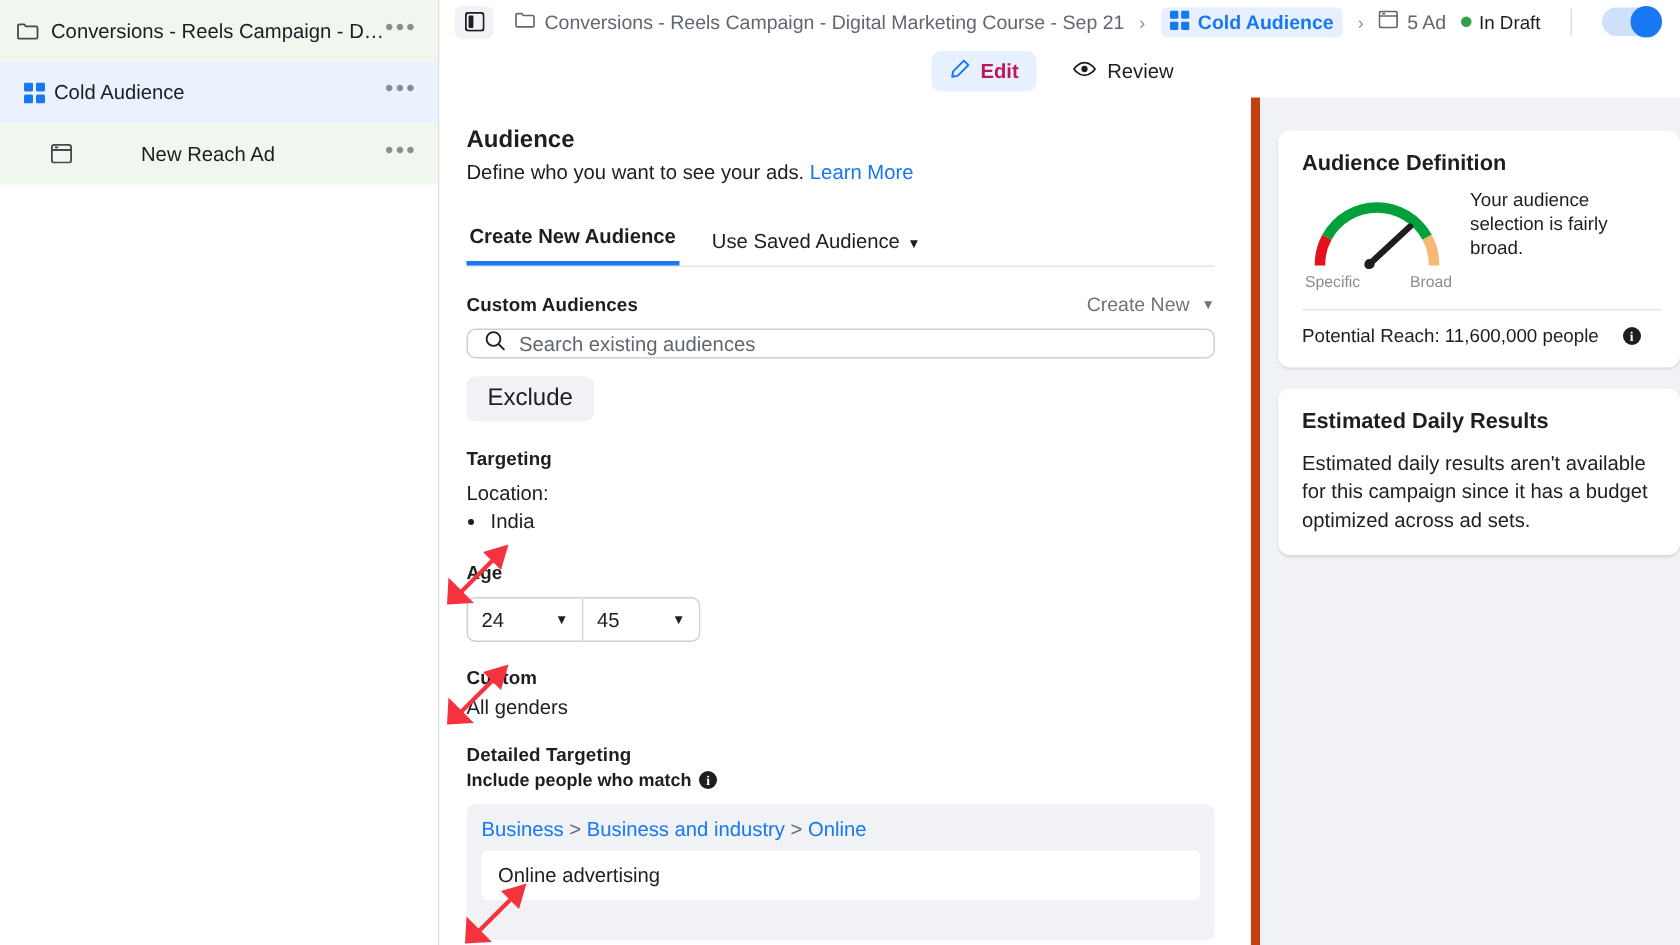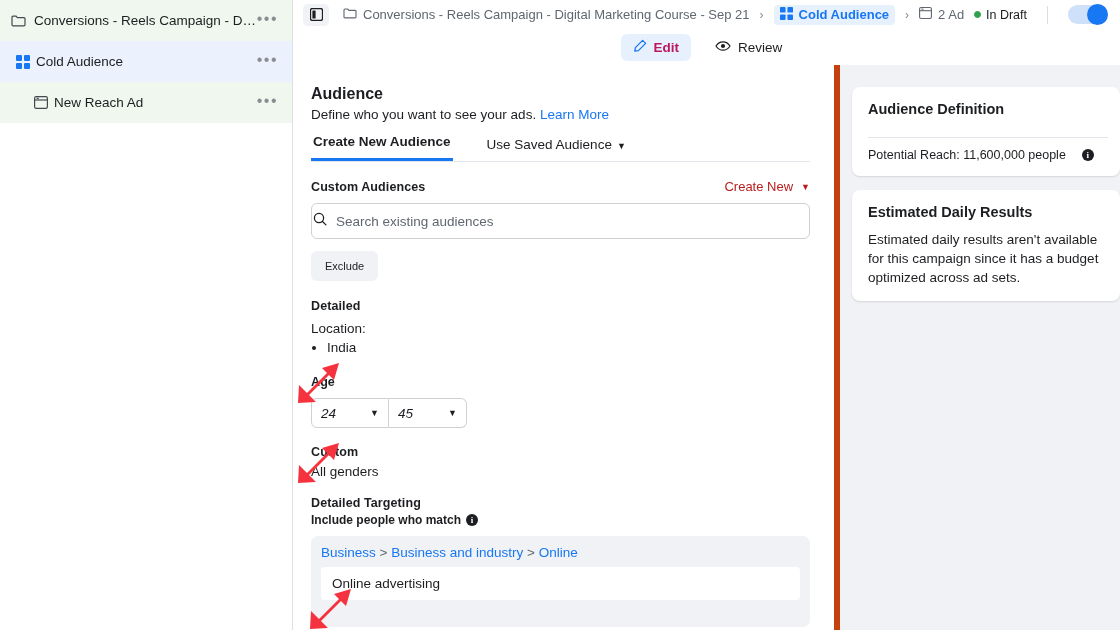--- a/index.html
+++ b/index.html
@@ -30,21 +30,21 @@
   .nav-row.adset    { background: #ebf2fd; }
   .nav-row.ad       { background: #f0f7ee; }
   .nav-row .row-icon { flex: 0 0 auto; display: flex; align-items: center; justify-content: center; }
   .nav-row .row-label {
     font-size: 13.5px; color: #1c1e21;
     white-space: nowrap; overflow: hidden; text-overflow: ellipsis;
     flex: 1 1 auto;
   }
   .indent-0 { padding-left: 2px; }
   .indent-1 { padding-left: 10px; }
-  .indent-2 { padding-left: 28px; }
+  .indent-2 { padding-left: 28px; gap: 40px; }
   .dots { color: #8a8d91; font-size: 16px; letter-spacing: 1.5px; flex: 0 0 auto; line-height: 10px; padding-bottom:4px;}
   .ic { display:inline-block; vertical-align: middle; }
 
   
   .main { flex: 1 1 auto; height: 630px; display: flex; flex-direction: column; background: #fff; position: relative; }
 
   .topbar {
     height: 29px; display: flex; align-items: center;
     padding: 0 10px 0 10px; gap: 8px; flex: 0 0 29px;
   }
@@ -88,48 +88,48 @@
     width: 547px; flex: 0 0 547px;
     padding: 20px 24px 0 18px;
     border-right: 6px solid #c2410c;
     overflow: hidden;
     position: relative;
   }
   .sec-title { font-size: 16px; font-weight: bold; color: #1c1e21; }
   .sec-sub { font-size: 13.5px; color: #1c1e21; margin-top: 4px; }
   .link { color: #1877f2; text-decoration: none; }
 
-  .tabs2 { margin-top: 6px; display: flex; align-items: flex-end; gap: 32px; border-bottom: 1px solid #e4e6eb; }
+  .tabs2 { margin-top: 22px; display: flex; align-items: flex-end; gap: 20px; border-bottom: 1px solid #e4e6eb; }
   .tab2 { font-size: 13.5px; padding: 6px 2px 9px 2px; color: #1c1e21; }
   .tab2.sel { font-weight: bold; border-bottom: 3px solid #1877f2; }
   .tab2 .caret { font-size: 9px; margin-left: 5px; color: #1c1e21; }
 
   .rowhead { margin-top: 17px; display: flex; align-items: center; }
   .lbl-bold { font-size: 12.5px; font-weight: bold; color: #1c1e21; letter-spacing: .1px;}
-  .create-new { margin-left: auto; font-size: 13px; color: #b91c1c; display: flex; align-items: center; gap: 8px;}
+  .create-new { margin-left: auto; font-size: 13px; color: #737373; display: flex; align-items: center; gap: 8px;}
   .caret-sm { font-size: 9px; }
 
   .search {
-    margin-top: 9px; height: 36px; border: 1px solid #ced0d4; border-radius: 6px;
-    display: flex; align-items: center; gap: 9px; padding: 0 1px; background: #fff;
+    margin-top: 9px; height: 20px; border: 1px solid #ced0d4; border-radius: 6px;
+    display: flex; align-items: center; gap: 9px; padding: 0 11px; background: #fff;
   }
   .search .ph { font-size: 13.5px; color: #606770; }
 
   .exclude {
     margin-top: 12px; display: inline-flex; align-items: center; justify-content: center;
     height: 30px; padding: 0 14px; background: #f0f2f5; border-radius: 6px;
-    font-size: 11px; color: #1c1e21;
+    font-size: 16px; color: #1c1e21;
   }
 
   .blk { margin-top: 18px; }
   .txt { font-size: 13.5px; color: #1c1e21; }
   .bullets { margin: 2px 0 0 16px; }
   .bullets li { font-size: 13.5px; color: #1c1e21; line-height: 19px; }
 
-  .age-row { margin-top: 9px; display: flex; font-style: italic; }
+  .age-row { margin-top: 9px; display: flex; }
   .selbox {
     height: 30px; width: 78px; border: 1px solid #ced0d4; background: #fff;
     display: flex; align-items: center; padding: 0 9px; font-size: 13.5px; color: #1c1e21;
   }
   .selbox:first-child { border-radius: 6px 0 0 6px; }
   .selbox:last-child { border-radius: 0 6px 6px 0; border-left: none; }
   .selbox .caret { margin-left: auto; font-size: 9px; }
 
   .sub-small { font-size: 12px; font-weight: bold; color: #1c1e21; margin-top: 3px; display:flex; align-items:center; gap:5px;}
   .infoglyph {
@@ -243,21 +243,21 @@
       <span class="sep">›</span>
 
       <div class="crumb plain">
         <span class="ic">
           <svg width="13" height="12" viewBox="0 0 14 13">
               <rect x="0.6" y="0.6" width="12.8" height="11.8" rx="1.6" fill="none" stroke="#606770" stroke-width="1.2"></rect>
               <path d="M.6 4h12.8" stroke="#606770" stroke-width="1.2"></path>
               <path d="M2.6 2.3h2.2" stroke="#606770" stroke-width="1.2"></path>
             </svg>
         </span>
-        <span>2 Ad</span>
+        <span>5 Ad</span>
       </div>
 
       <div class="topbar-right">
         <div class="draft">
           <span class="draft-dot"></span>
           <span>In Draft</span>
         </div>
         <span class="vsep"></span>
         <div class="toggle">
             <span class="knob"></span>
@@ -317,21 +317,21 @@
                 <circle cx="6" cy="6" r="4.6" fill="none" stroke="#1c1e21" stroke-width="1.25"></circle>
                 <path d="M9.5 9.5l3.4 3.4" stroke="#1c1e21" stroke-width="1.25" stroke-linecap="round"></path>
               </svg>
           </span>
           <span class="ph">Search existing audiences</span>
         </div>
 
         <div class="exclude">Exclude</div>
 
         <div class="blk">
-          <div class="lbl-bold">Detailed</div>
+          <div class="lbl-bold">Targeting</div>
           <div class="txt" style="margin-top:8px">Location:</div>
           <ul class="bullets">
             <li>India</li>
           </ul>
         </div>
 
         <div class="blk" style="margin-top:18px">
           <div class="lbl-bold">Age</div>
           <div class="age-row">
             <div class="selbox">
@@ -369,20 +369,34 @@
             <div class="dt-tail"></div>
           </div>
         </div>
       </div>
 
       <div class="rail">
 
         <div class="card">
           <div class="card-title">Audience Definition</div>
           <div class="gauge-row">
+            <div class="gauge-wrap">
+              <svg width="100" height="56" viewBox="0 0 100 56">
+                <path d="M12 52 A38 38 0 0 1 16.6 33.2" fill="none" stroke="#e4101a" stroke-width="7" stroke-linecap="butt"></path>
+                <path d="M16.6 33.2 A38 38 0 0 1 83.4 33.2" fill="none" stroke="#00a13a" stroke-width="7" stroke-linecap="butt"></path>
+                <path d="M83.4 33.2 A38 38 0 0 1 88 52" fill="none" stroke="#f9b776" stroke-width="7" stroke-linecap="butt"></path>
+                <path d="M44 52 L72 26" stroke="#1c1e21" stroke-width="4.2" stroke-linecap="round"></path>
+                <circle cx="45" cy="51" r="3.4" fill="#1c1e21"></circle>
+              </svg>
+              <div class="gauge-labels">
+                <span>Specific</span>
+                <span>Broad</span>
+              </div>
+            </div>
+            <div class="gauge-note">Your audience selection is fairly broad.</div>
           </div>
           <div class="divider"></div>
           <div class="reach">
             <span>Potential Reach: 11,600,000 people</span>
             <span class="infoglyph">i</span>
           </div>
         </div>
 
         <div class="card">
           <div class="card-title">Estimated Daily Results</div>

